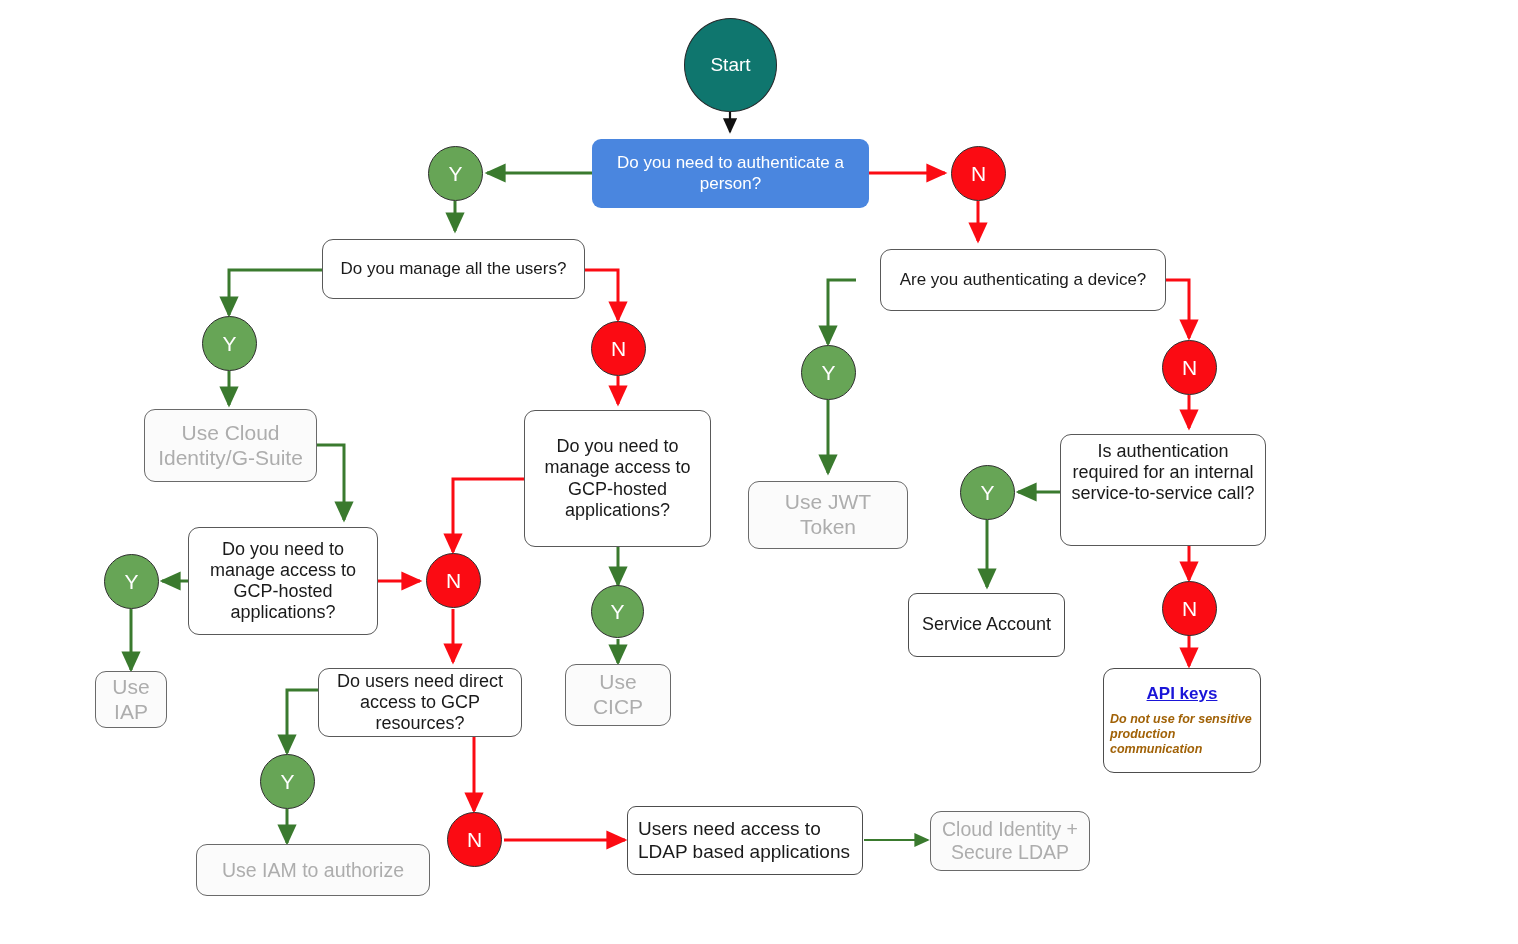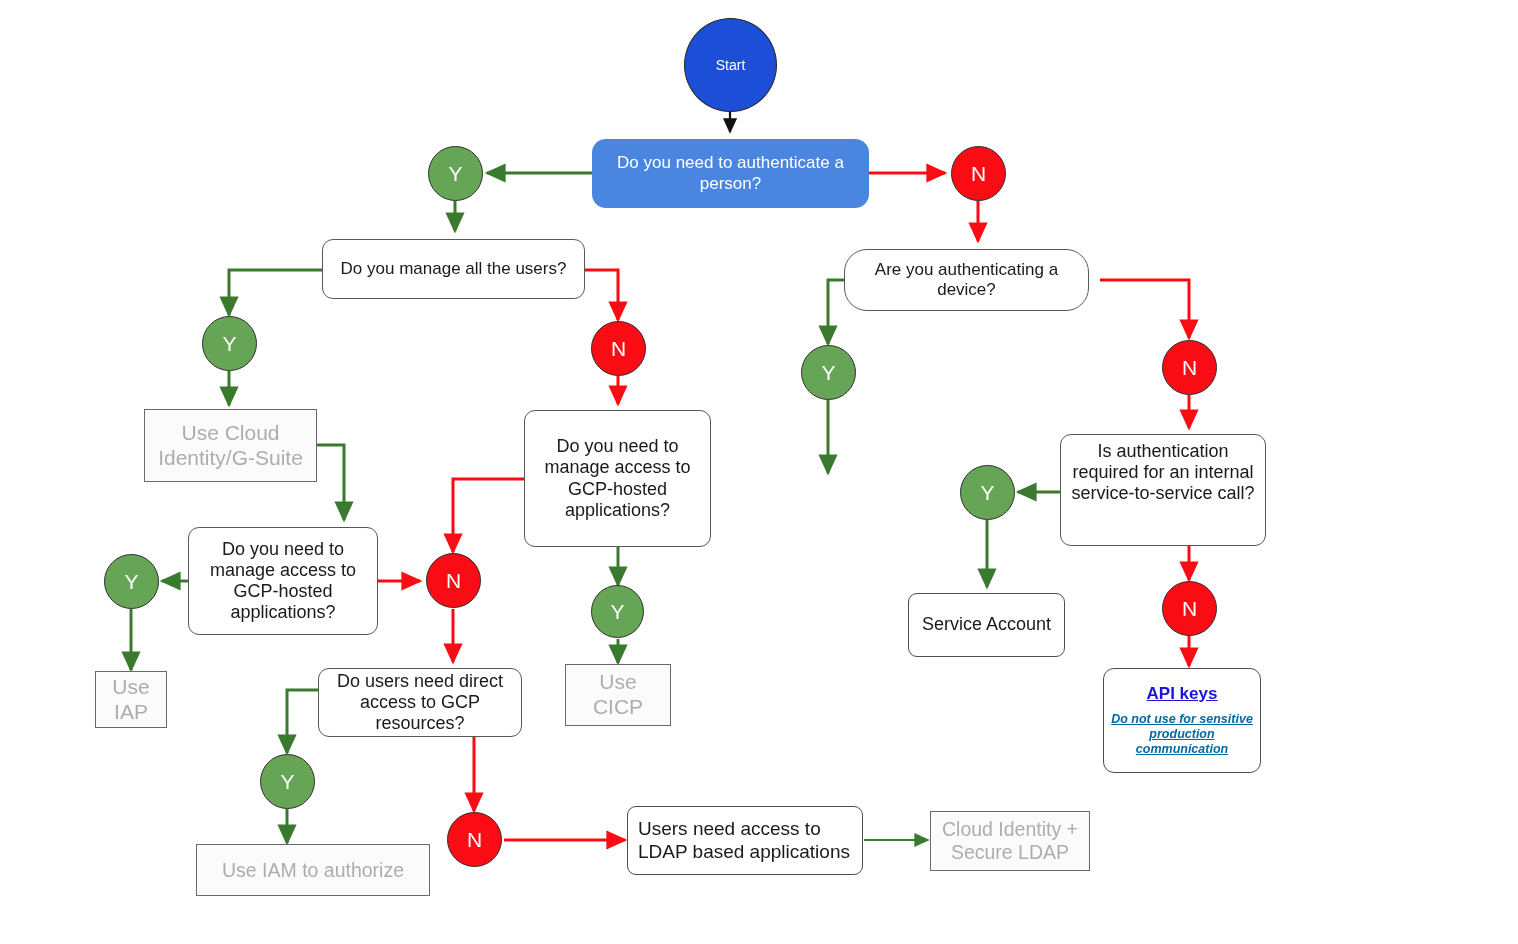--- a/index.html
+++ b/index.html
@@ -26,49 +26,49 @@
     position: absolute;
     box-sizing: border-box;
     display: flex;
     align-items: center;
     justify-content: center;
     text-align: center;
     line-height: 1.18;
   }
   
   .start-node {
-    background: #1d4ed8;
+    background: #0f766e;
     border: 1.6px solid #26292b;
     border-radius: 50%;
     color: #ffffff;
-    font-size: 14px;
+    font-size: 19px;
   }
   
   .blue-box {
     background: #4a86df;
-    border-radius: 14px;
+    border-radius: 9px;
     color: #ffffff;
     font-size: 17px;
     padding: 4px 10px;
   }
   
   .white-box {
     background: #ffffff;
     border: 1.5px solid #595959;
     border-radius: 11px;
     color: #1a1a1a;
     font-size: 17px;
     padding: 3px 6px;
   }
   .white-box.tight { font-size: 18px; }
   
   .gray-box {
     background: #fbfbfb;
     border: 1.5px solid #6a6a6a;
-    border-radius: 0;
+    border-radius: 11px;
     color: #adadad;
     font-size: 21px;
     padding: 3px 8px;
   }
   .gray-box.sm { font-size: 19.5px; }
   
   .plain-box {
     background: #ffffff;
     border: 1.5px solid #4d4d4d;
     border-radius: 9px;
@@ -112,27 +112,26 @@
     padding: 4px 6px;
   }
   .api-link {
     color: #1a15d8;
     text-decoration: underline;
     font-size: 17px;
     font-weight: bold;
     margin-bottom: 8px;
   }
   .api-note {
-    color: #0369a1;
+    color: #a16207;
     font-size: 12.5px;
     font-style: italic;
     font-weight: bold;
     line-height: 1.22;
-    text-align: center;
-    text-decoration: underline;
+    text-align: left;
   }
 </style>
 </head>
 <body>
 
 <div id="canvas">
 
   <svg id="wires" viewBox="0 0 1518 944" xmlns="http://www.w3.org/2000/svg">
     <defs>
       <marker id="ah-green" markerWidth="9" markerHeight="9" refX="6.2" refY="3.2" orient="auto" markerUnits="strokeWidth">
@@ -212,36 +211,39 @@
   </div>
 
   <div class="node blue-box" style="left:592px; top:139px; width:277px; height:69px;">
     <span>Do you need to authenticate a person?</span>
   </div>
 
   <div class="node white-box" style="left:322px; top:239px; width:263px; height:60px;">
     <span>Do you manage all  the users?</span>
   </div>
 
-  <div class="node white-box" style="left:844px; top:249px; width:245px; height:62px;border-radius:23px;">
+  <div class="node white-box" style="left:880px; top:249px; width:286px; height:62px;">
     <span>Are you authenticating a device?</span>
   </div>
 
   <div class="node gray-box" style="left:144px; top:409px; width:173px; height:73px;">
     <span>Use Cloud Identity/G-Suite</span>
   </div>
 
   <div class="node white-box tight" style="left:524px; top:410px; width:187px; height:137px;">
     <span>Do you need to manage access to GCP-hosted applications?</span>
   </div>
 
   <div class="node white-box tight" style="left:188px; top:527px; width:190px; height:108px;">
     <span>Do you need to manage access to GCP-hosted applications?</span>
   </div>
 
+  <div class="node gray-box" style="left:748px; top:481px; width:160px; height:68px;">
+    <span>Use JWT Token</span>
+  </div>
 
   <div class="node white-box tight" style="left:1060px; top:434px; width:206px; height:112px; align-items:flex-start; padding-top:6px; overflow:visible;">
     <span>Is authentication required for an internal service-to-service call?</span>
   </div>
 
   <div class="node plain-box" style="left:908px; top:593px; width:157px; height:64px;">
     <span>Service Account</span>
   </div>
 
   <div class="node gray-box" style="left:95px; top:671px; width:72px; height:57px;">

